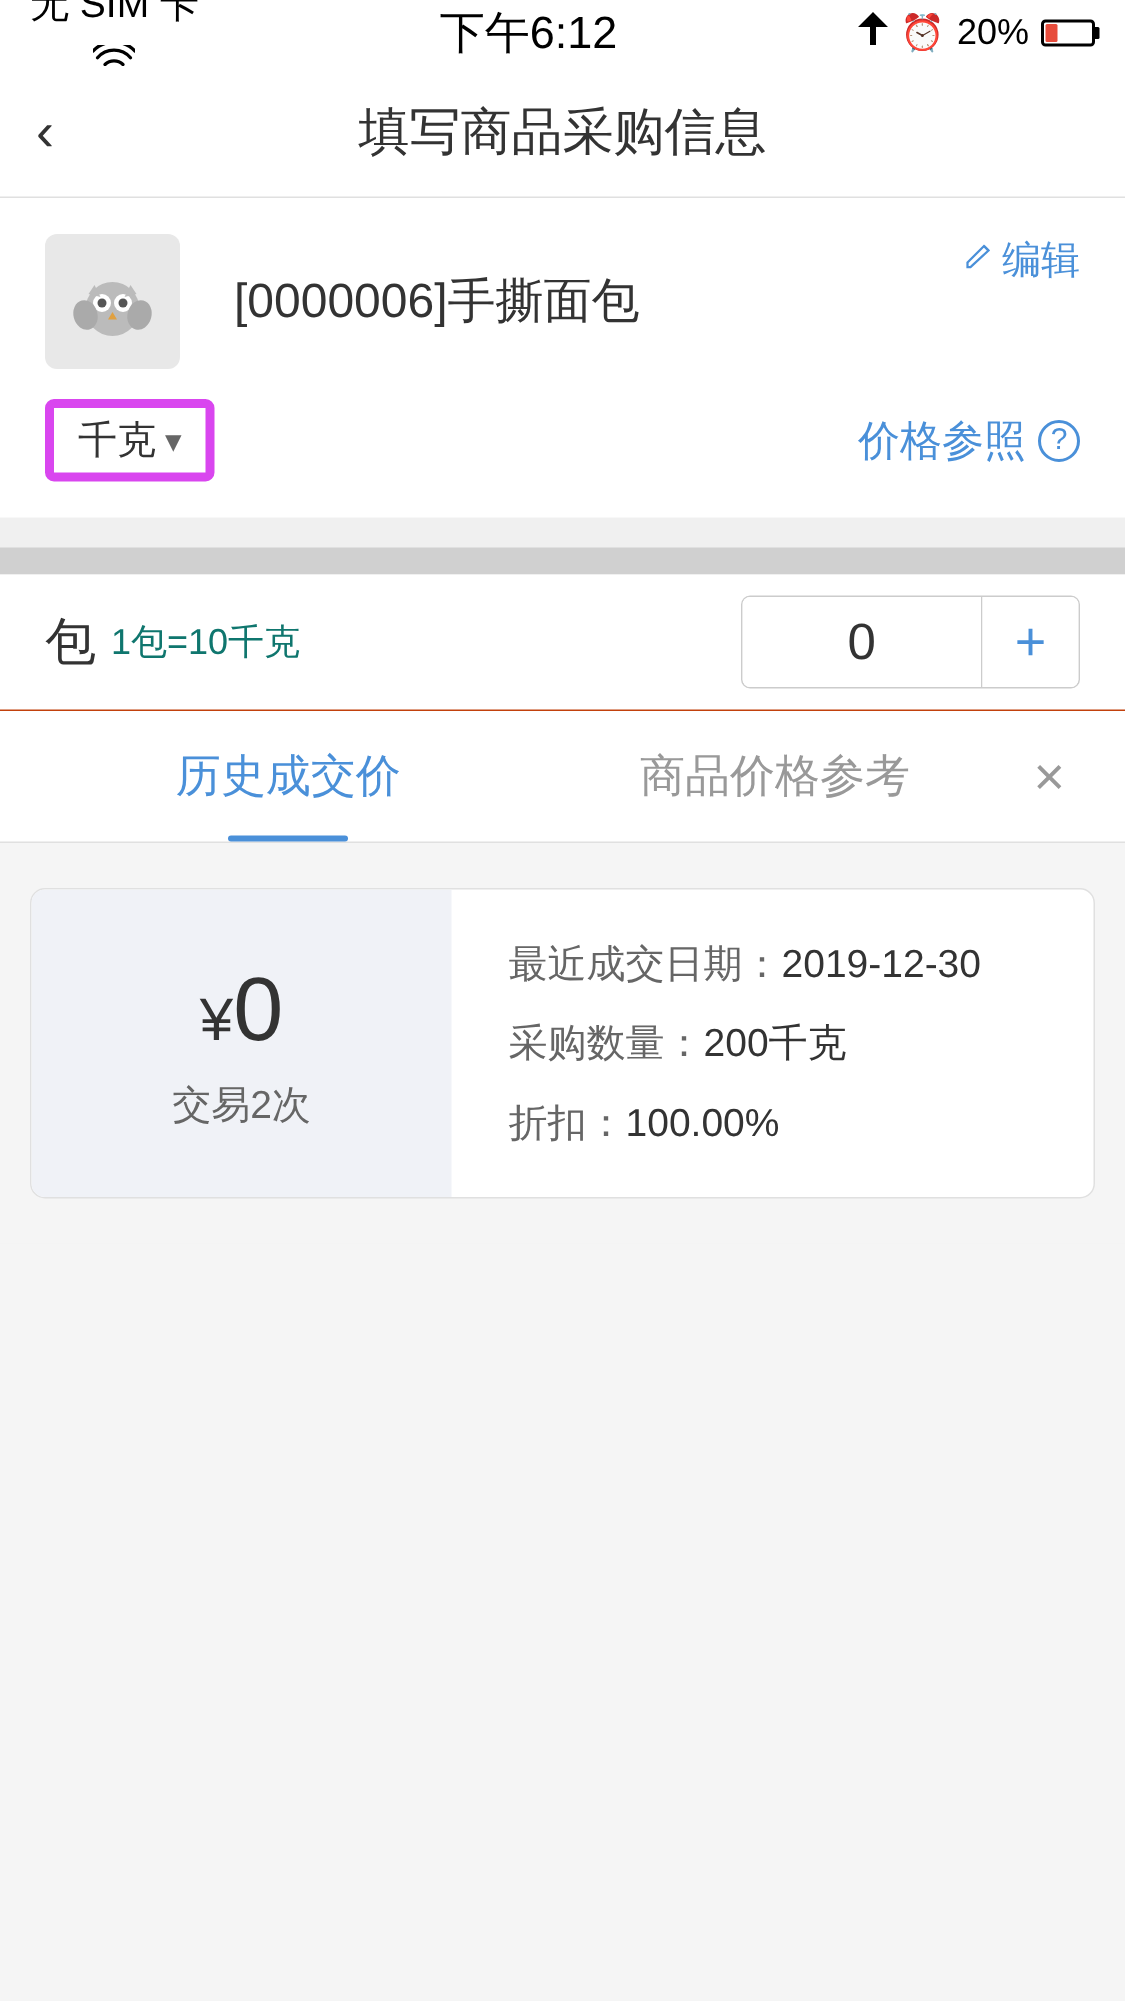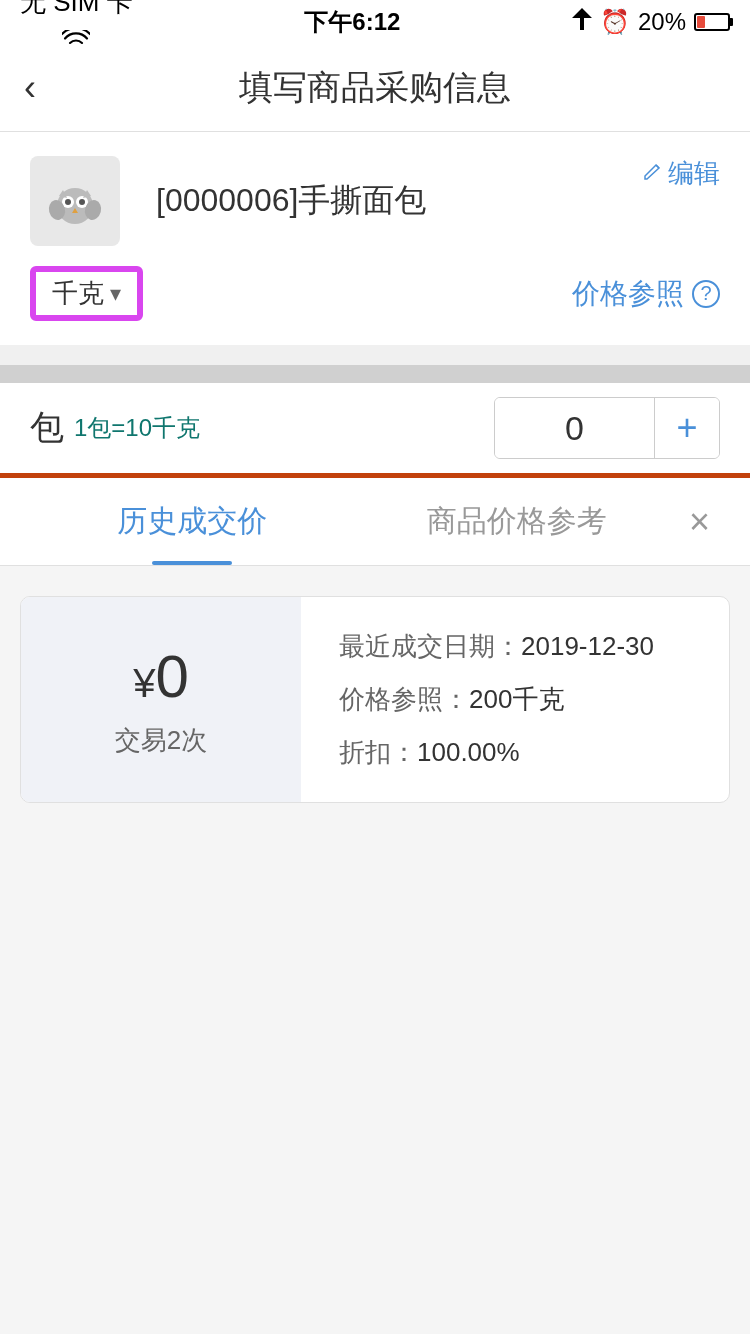--- a/index.html
+++ b/index.html
@@ -24,22 +24,22 @@
     }
     .status-left {
       display: flex;
       align-items: center;
       gap: 8px;
       font-size: 26px;
       color: #000;
       flex-direction: column;
     }
     .status-center {
-      font-size: 24px;
-      font-weight: 700;
+      font-size: 30px;
+      font-weight: 400;
       color: #000;
     }
     .status-right {
       display: flex;
       align-items: center;
       gap: 8px;
       font-size: 24px;
       color: #000;
     }
     .battery {
@@ -247,21 +247,21 @@
       justify-content: center;
       font-size: 36px;
       color: #4a90d9;
       background: #fff;
       cursor: pointer;
     }
 
     
     .tab-container {
       background: #fff;
-      border-top: 5px solid #c2410c;
+      border-top: 1px solid #c2410c;
     }
     .tab-bar {
       display: flex;
       align-items: center;
       height: 88px;
       padding: 0 30px;
       border-bottom: 1px solid #e0e0e0;
       position: relative;
     }
     .tab-item {
@@ -478,21 +478,21 @@
       <div class="price-amount">
         <span class="price-yen">¥</span><span>0</span>
       </div>
       <div class="price-transactions">交易2次</div>
     </div>
     <div class="price-card-right">
       <div class="price-detail-row">
         <span class="price-detail-label">最近成交日期：</span><span>2019-12-30</span>
       </div>
       <div class="price-detail-row">
-        <span class="price-detail-label">价格参照：</span><span>200千克</span>
+        <span class="price-detail-label">采购数量：</span><span>200千克</span>
       </div>
       <div class="price-detail-row">
         <span class="price-detail-label">折扣：</span><span>100.00%</span>
       </div>
     </div>
   </div>
 </div>
 
 <div class="bottom-area"></div>
 

